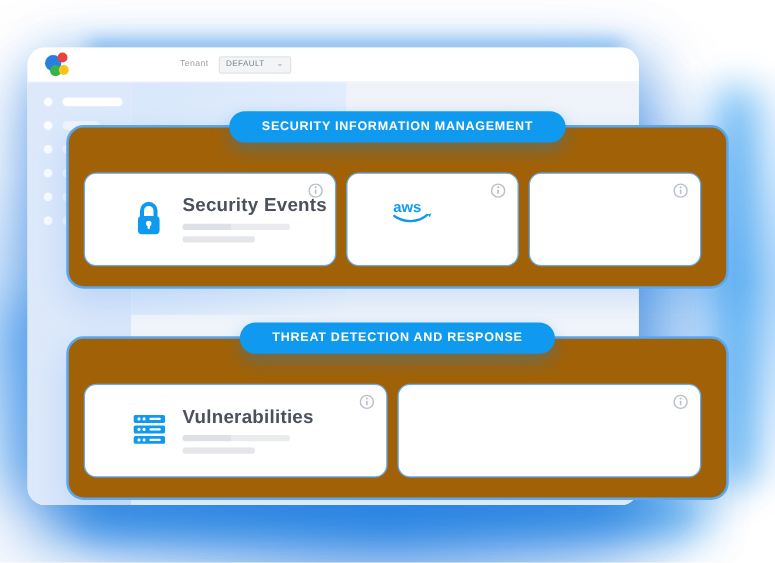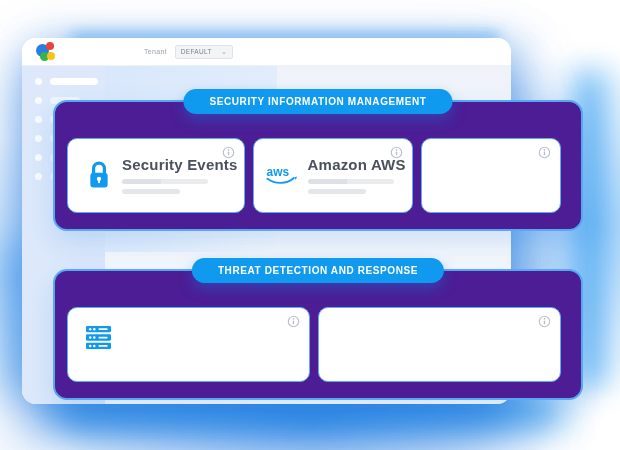--- a/index.html
+++ b/index.html
@@ -40,37 +40,37 @@
   .win-body{display:flex;height:338px;}
   .sidebar{width:83px;background:#dde9fb;padding-top:12px;box-sizing:border-box;flex:0 0 auto;}
   .side-item{display:flex;align-items:center;gap:8px;padding-left:13px;margin-bottom:12px;cursor:pointer;}
   .side-dot{width:7px;height:7px;border-radius:50%;background:rgba(255,255,255,.85);flex:0 0 auto;}
   .side-bar{height:7px;border-radius:3.5px;background:rgba(255,255,255,.55);}
   .side-item.active .side-bar{background:rgba(255,255,255,.95);}
   .content{flex:1;position:relative;background:linear-gradient(180deg,#eff3f9 0%,#f6f8fc 55%,#fbfcfe 100%);}
   .decor{position:absolute;left:0;top:0;width:172px;height:186px;background:linear-gradient(135deg,#d8e7fb 0%,#e3eefc 60%,rgba(227,238,252,0) 100%);}
 
   .panel{
-    position:absolute;left:53px;width:530px;height:131px;background:#4c1d95;
+    position:absolute;left:53px;width:530px;height:131px;background:#a16207;
     border:2px solid #57a7f3;border-radius:14px;box-sizing:border-box;z-index:2;
     box-shadow:0 12px 28px rgba(30,120,220,.18);
   }
   .panel-1{top:100px;}
   .panel-2{top:269px;padding-left:43px;}
   .pill{
     position:absolute;left:50%;top:-13px;transform:translateX(-50%);
     background:#0f9af0;color:#fff;font-size:10px;font-weight:700;letter-spacing:.6px;
     padding:7px 26px;border-radius:13px;white-space:nowrap;
     box-shadow:0 6px 14px rgba(15,130,230,.35);
   }
   .cards{position:absolute;left:12px;right:20px;top:36px;height:75px;display:flex;gap:8px;}
   .card{flex:1;background:#fff;border:1.5px solid #5fabf5;border-radius:10px;position:relative;box-sizing:border-box;cursor:pointer;}
   .info{position:absolute;top:7px;right:9px;line-height:0;}
   .card-main{display:flex;align-items:center;gap:10px;margin:17px 6px 0 10px;}
-  .ic{width:34px;flex:0 0 auto;display:flex;justify-content:flex-end;line-height:0;}
+  .ic{width:34px;flex:0 0 auto;display:flex;justify-content:center;line-height:0;margin-left:24px;}
   .tb{min-width:0;}
   .title{font-size:15px;font-weight:700;color:#4a505c;letter-spacing:.2px;white-space:nowrap;margin-bottom:6px;}
   .line{height:5px;border-radius:2.5px;}
   .l1{width:86px;background:linear-gradient(90deg,#dde0e5 0,#dde0e5 45%,#e9ebef 45%);margin-bottom:5px;}
   .l2{width:58px;background:#e4e6ea;}
 </style>
 </head>
 <body>
 
 <div class="glow glow-bottom"></div>
@@ -165,25 +165,20 @@
           </svg>
       </span>
       <div class="card-main">
         <span class="ic">
           <svg width="36" height="26" viewBox="0 0 40 26">
             <text x="3" y="14" font-family="Liberation Sans, sans-serif" font-size="14" font-weight="700" fill="#0f9af0">aws</text>
             <path d="M4 17.5 C 13 24, 27 24, 35 16.5" fill="none" stroke="#0f9af0" stroke-width="2.2" stroke-linecap="round"></path>
             <path d="M35.6 16 l3.4 -1.2 l-1.6 3.8 z" fill="#0f9af0"></path>
           </svg>
         </span>
-        <div class="tb">
-          <div class="title">Amazon AWS</div>
-          <div class="line l1"></div>
-          <div class="line l2"></div>
-        </div>
       </div>
     </div>
 
     <div class="card">
       <span class="info">
         <svg width="13" height="13" viewBox="0 0 14 14">
             <circle cx="7" cy="7" r="5.6" fill="none" stroke="#b9bfc9" stroke-width="1.2"></circle>
             <rect x="6.3" y="6" width="1.4" height="4" rx="0.7" fill="#b9bfc9"></rect>
             <circle cx="7" cy="4.1" r="0.95" fill="#b9bfc9"></circle>
           </svg>
@@ -219,20 +214,25 @@
                 <rect x="14" y="2.9" width="9.5" height="1.8" rx="0.9"></rect>
               <circle cx="5.4" cy="12.5" r="1.3"></circle>
                 <circle cx="9.6" cy="12.5" r="1.3"></circle>
                 <rect x="14" y="11.6" width="9.5" height="1.8" rx="0.9"></rect>
               <circle cx="5.4" cy="21.2" r="1.3"></circle>
                 <circle cx="9.6" cy="21.2" r="1.3"></circle>
                 <rect x="14" y="20.3" width="9.5" height="1.8" rx="0.9"></rect>
             </g>
           </svg>
         </span>
+        <div class="tb">
+          <div class="title">Vulnerabilities</div>
+          <div class="line l1"></div>
+          <div class="line l2"></div>
+        </div>
       </div>
     </div>
 
 
     <div class="card">
       <span class="info">
         <svg width="13" height="13" viewBox="0 0 14 14">
             <circle cx="7" cy="7" r="5.6" fill="none" stroke="#b9bfc9" stroke-width="1.2"></circle>
             <rect x="6.3" y="6" width="1.4" height="4" rx="0.7" fill="#b9bfc9"></rect>
             <circle cx="7" cy="4.1" r="0.95" fill="#b9bfc9"></circle>

